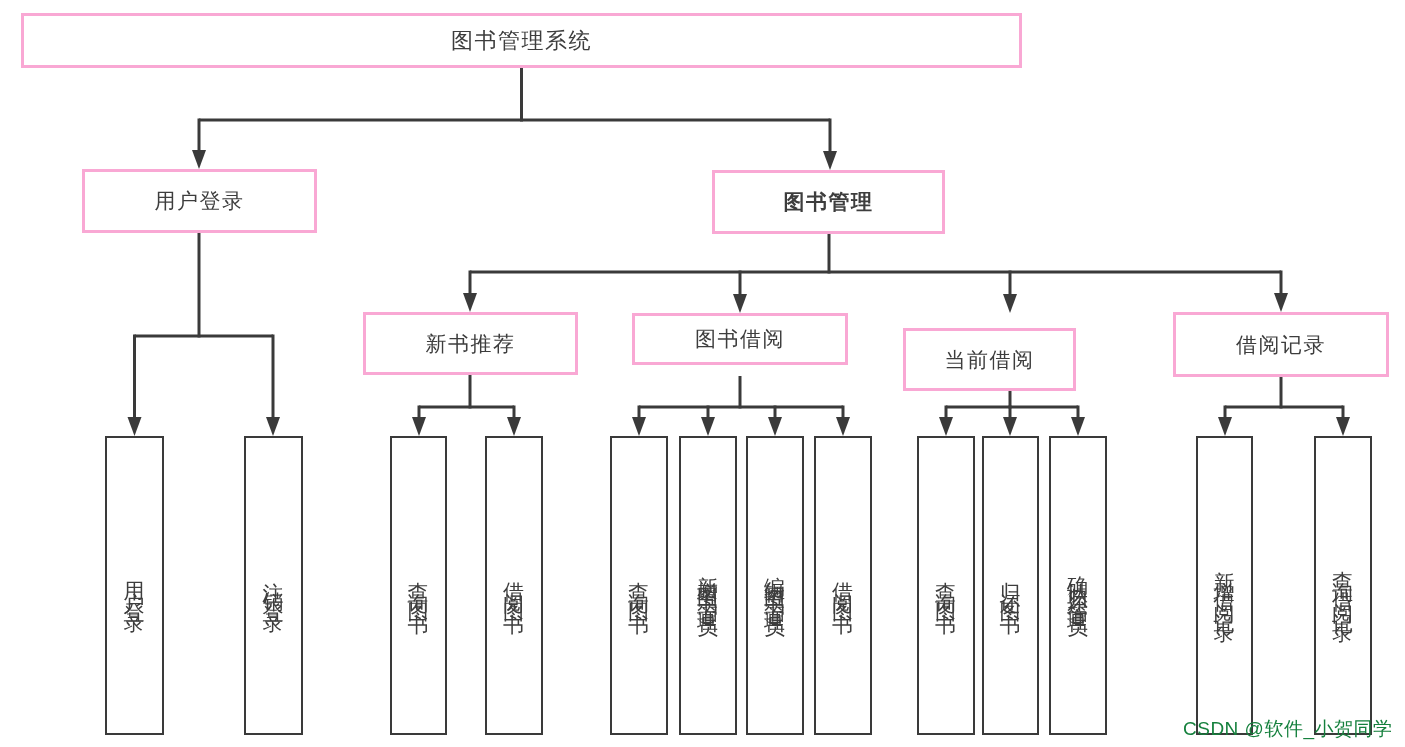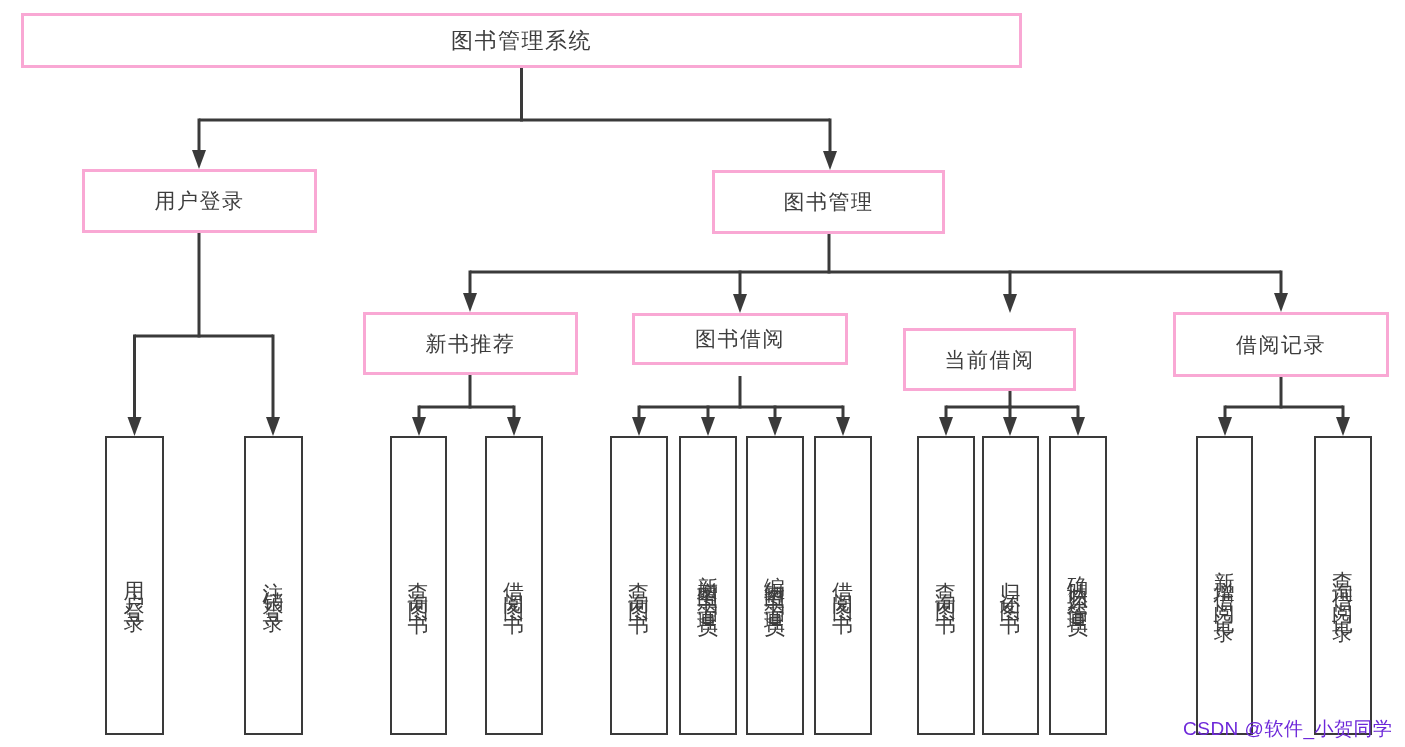--- a/index.html
+++ b/index.html
@@ -61,21 +61,21 @@
     letter-spacing: 0.5em;
   }
   .vbox.tight span {
     letter-spacing: 0.28em;
   }
   .watermark {
     position: absolute;
     left: 1183px;
     top: 716px;
     font-size: 19px;
-    color: #6d28d9;
+    color: #15803d;
     letter-spacing: 0.5px;
     white-space: nowrap;
     z-index: 5;
   }
 </style>
 </head>
 <body>
 
 <div class="canvas">
 
@@ -137,21 +137,21 @@
     <line x1="1225" y1="407" x2="1343" y2="407"></line>
     <line x1="1225" y1="405.5" x2="1225" y2="419"></line>
     <polygon points="1218,417 1232,417 1225,436"></polygon>
     <line x1="1343" y1="405.5" x2="1343" y2="419"></line>
     <polygon points="1336,417 1350,417 1343,436"></polygon>
   </svg>
 
   <div class="hbox root" style="left:21px; top:13px; width:1001px; height:55px;">图书管理系统</div>
 
   <div class="hbox" style="left:82px; top:169px; width:235px; height:64px;">用户登录</div>
-  <div class="hbox" style="left:712px; top:170px; width:233px; height:64px;">图书管理</div>
+  <div class="hbox" style="left:712px; top:170px; width:233px; height:64px;font-weight:bold;">图书管理</div>
 
   <div class="hbox" style="left:363px; top:312px; width:215px; height:63px;">新书推荐</div>
   <div class="hbox" style="left:632px; top:313px; width:216px; height:52px;">图书借阅</div>
   <div class="hbox" style="left:903px; top:328px; width:173px; height:63px;">当前借阅</div>
   <div class="hbox" style="left:1173px; top:312px; width:216px; height:65px;">借阅记录</div>
 
   <div class="vbox" style="left:105px; top:436px; width:59px; height:299px;">
     <span>用户登录</span>
   </div>
   <div class="vbox" style="left:244px; top:436px; width:59px; height:299px;">

